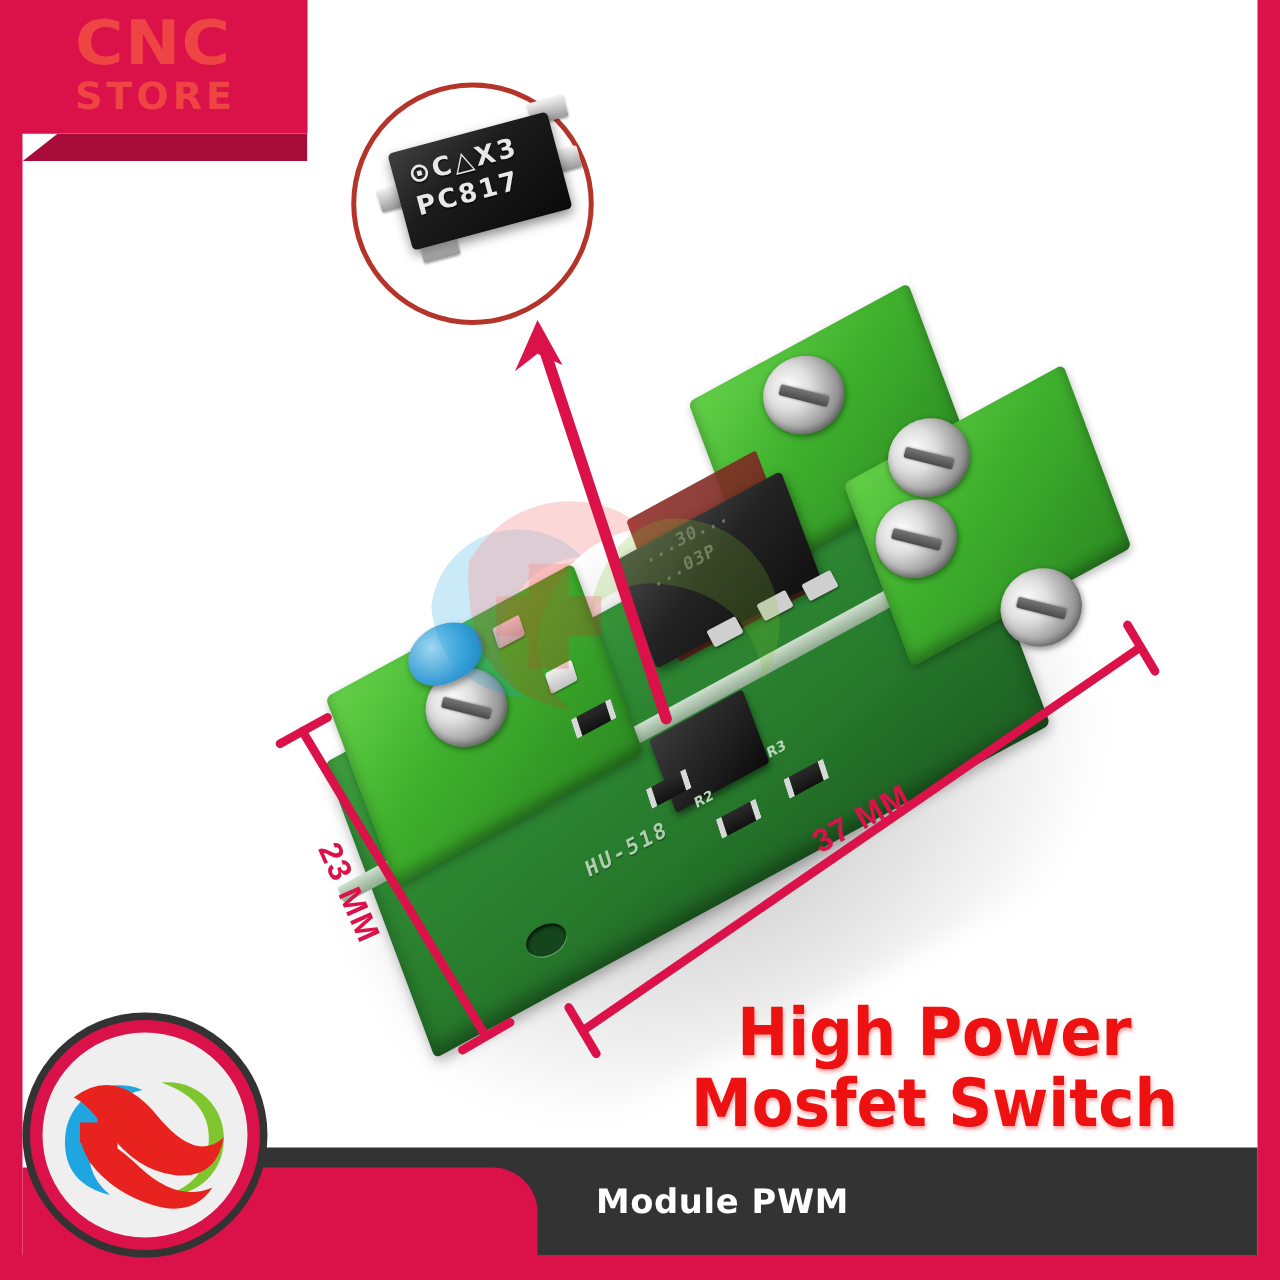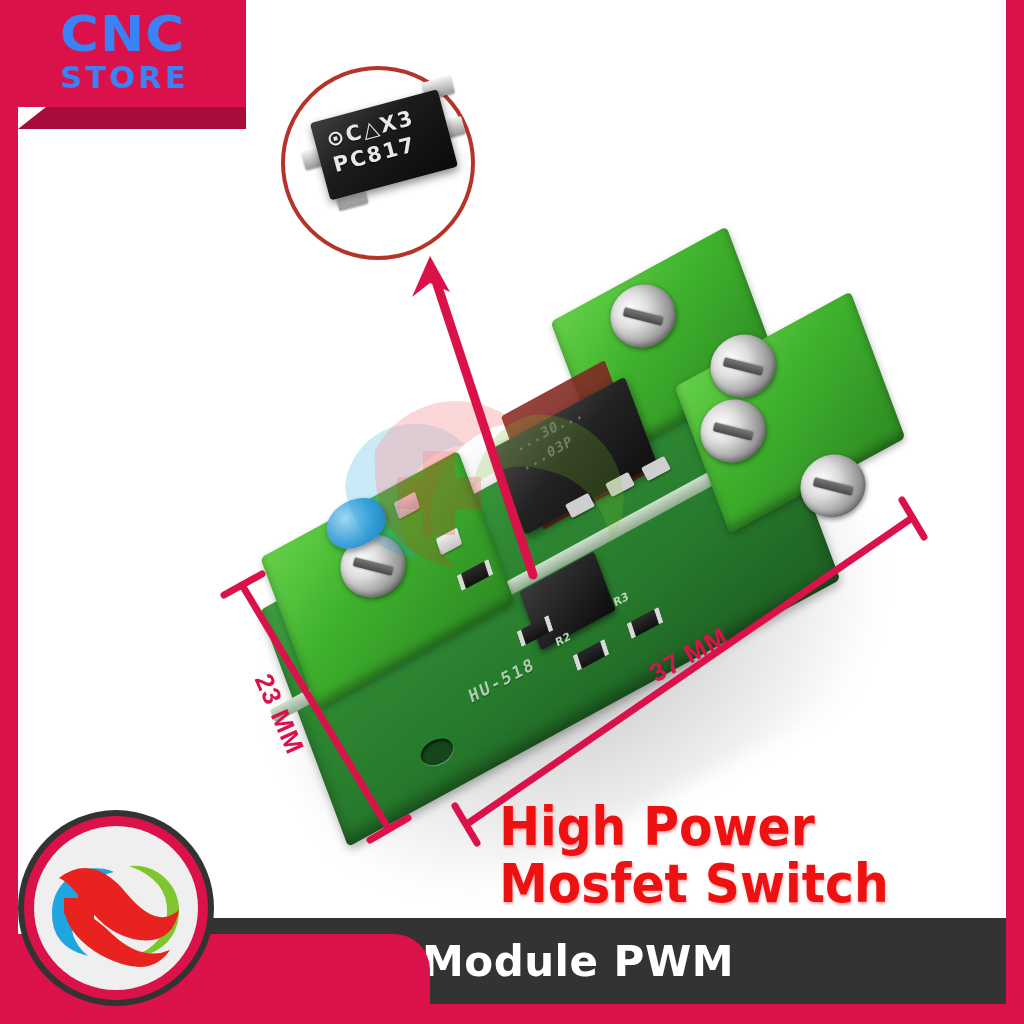--- a/index.html
+++ b/index.html
@@ -31,21 +31,21 @@
     position:absolute;left:0;top:0;width:246px;height:107px;
     background:#db1149;z-index:45;
   }
   .ribbon-fold{
     position:absolute;left:18px;top:107px;width:228px;height:22px;
     background:#a80c3a;z-index:44;
     clip-path:polygon(0 100%, 28px 0, 228px 0, 228px 100%);
   }
   .ribbon-logo{
     position:absolute;left:60px;top:10px;width:180px;height:90px;
-    z-index:46;color:#3b82f6;
+    z-index:46;color:#ef4444;
     font-family:"DejaVu Sans",sans-serif;
     line-height:1;
     -webkit-font-smoothing:antialiased;
   }
   .ribbon-logo .l1{
     display:block;font-size:49px;font-weight:bold;letter-spacing:1px;
     transform:scaleX(1.08);transform-origin:left center;
   }
   .ribbon-logo .l2{
     display:block;font-size:30px;font-weight:bold;letter-spacing:3px;
@@ -274,39 +274,39 @@
   
   .caption-bar{
     position:absolute;left:150px;top:918px;width:856px;height:86px;
     background:#333333;border-radius:30px 0 0 0;z-index:42;
   }
   .caption-text{
     position:absolute;left:150px;top:918px;width:856px;height:86px;
     display:flex;align-items:center;justify-content:center;
     z-index:46;color:#ffffff;
     font-family:"DejaVu Sans",sans-serif;
-    font-size:42px;font-weight:bold;letter-spacing:.5px;
+    font-size:27px;font-weight:bold;letter-spacing:.5px;
   }
   .bandung-tag{
     position:absolute;left:18px;top:934px;width:412px;height:72px;
     background:#db1149;border-radius:0 36px 0 0;z-index:48;
   }
   .bandung-text{
     position:absolute;left:18px;top:934px;width:412px;height:72px;
     display:flex;align-items:center;justify-content:flex-end;
     padding-right:14px;box-sizing:border-box;z-index:49;
     color:#ffffff;
     font-family:"DejaVu Sans",sans-serif;
     font-size:37px;font-weight:bold;letter-spacing:1px;
   }
 
   
   .headline{
     position:absolute;right:28px;top:800px;width:540px;
-    z-index:44;text-align:left;
+    z-index:44;text-align:center;
     color:#ee1111;
     font-family:"DejaVu Sans",sans-serif;
     font-weight:bold;
     line-height:1.02;
     text-shadow:1px 2px 3px rgba(238,17,17,.35);
   }
   .headline .hl1{display:block;font-size:53px;transform:scaleX(.92);transform-origin:right center;}
   .headline .hl2{display:block;font-size:53px;transform:scaleX(.92);transform-origin:right center;margin-top:3px;}
 </style>
 </head>

